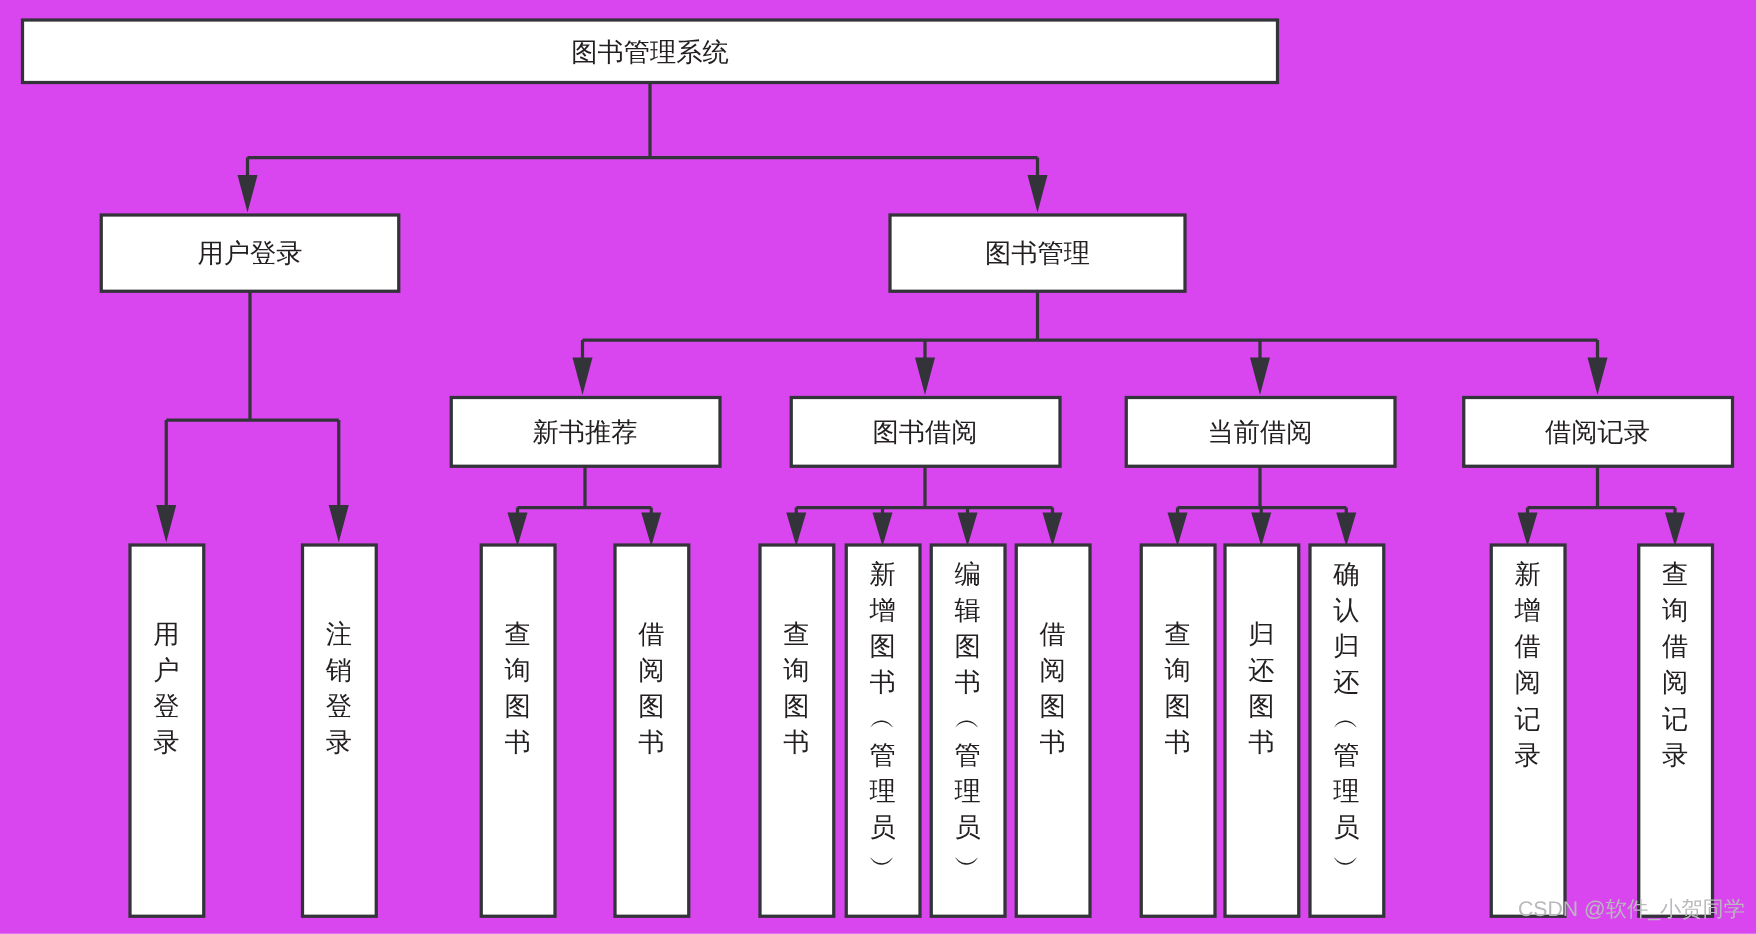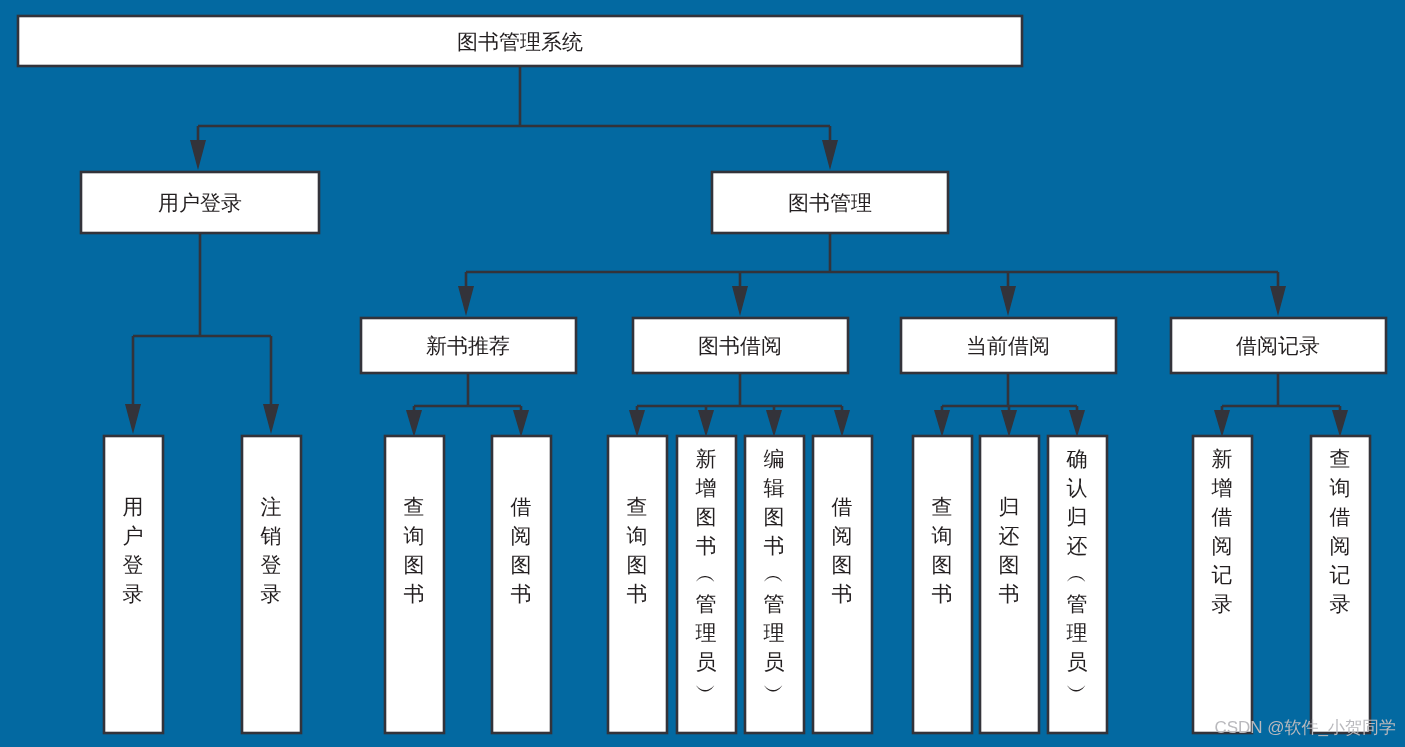--- a/index.html
+++ b/index.html
@@ -12,21 +12,21 @@
     width: 1405px;
     height: 747px;
     font-family: "Liberation Sans", "DejaVu Sans", sans-serif;
     overflow: hidden;
     position: relative;
   }
   #diagram-root {
     position: relative;
     width: 1405px;
     height: 747px;
-    background: #0369a1;
+    background: #d946ef;
   }
   svg#chart-svg {
     position: absolute;
     top: 0;
     left: 0;
     width: 1405px;
     height: 747px;
     display: block;
   }
   .node-box {

